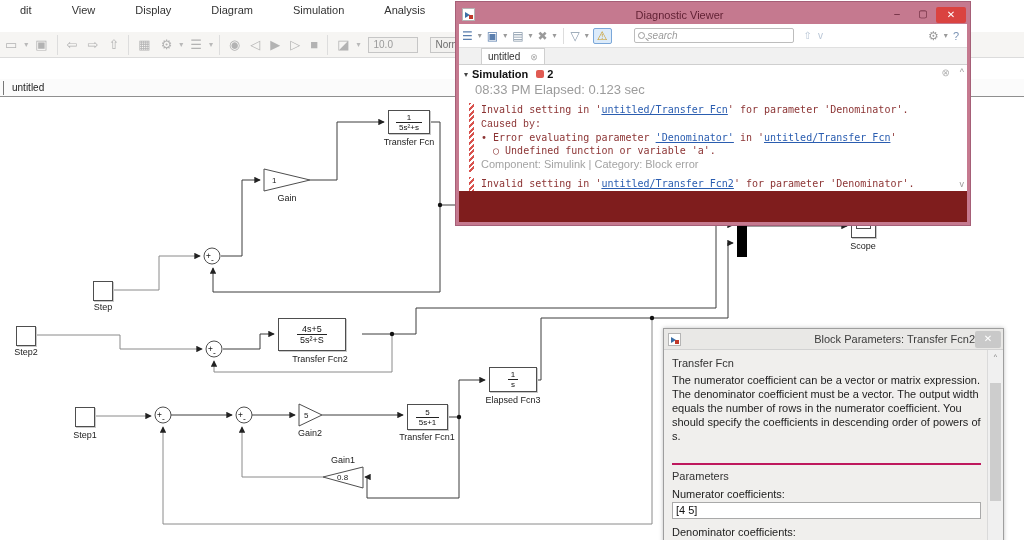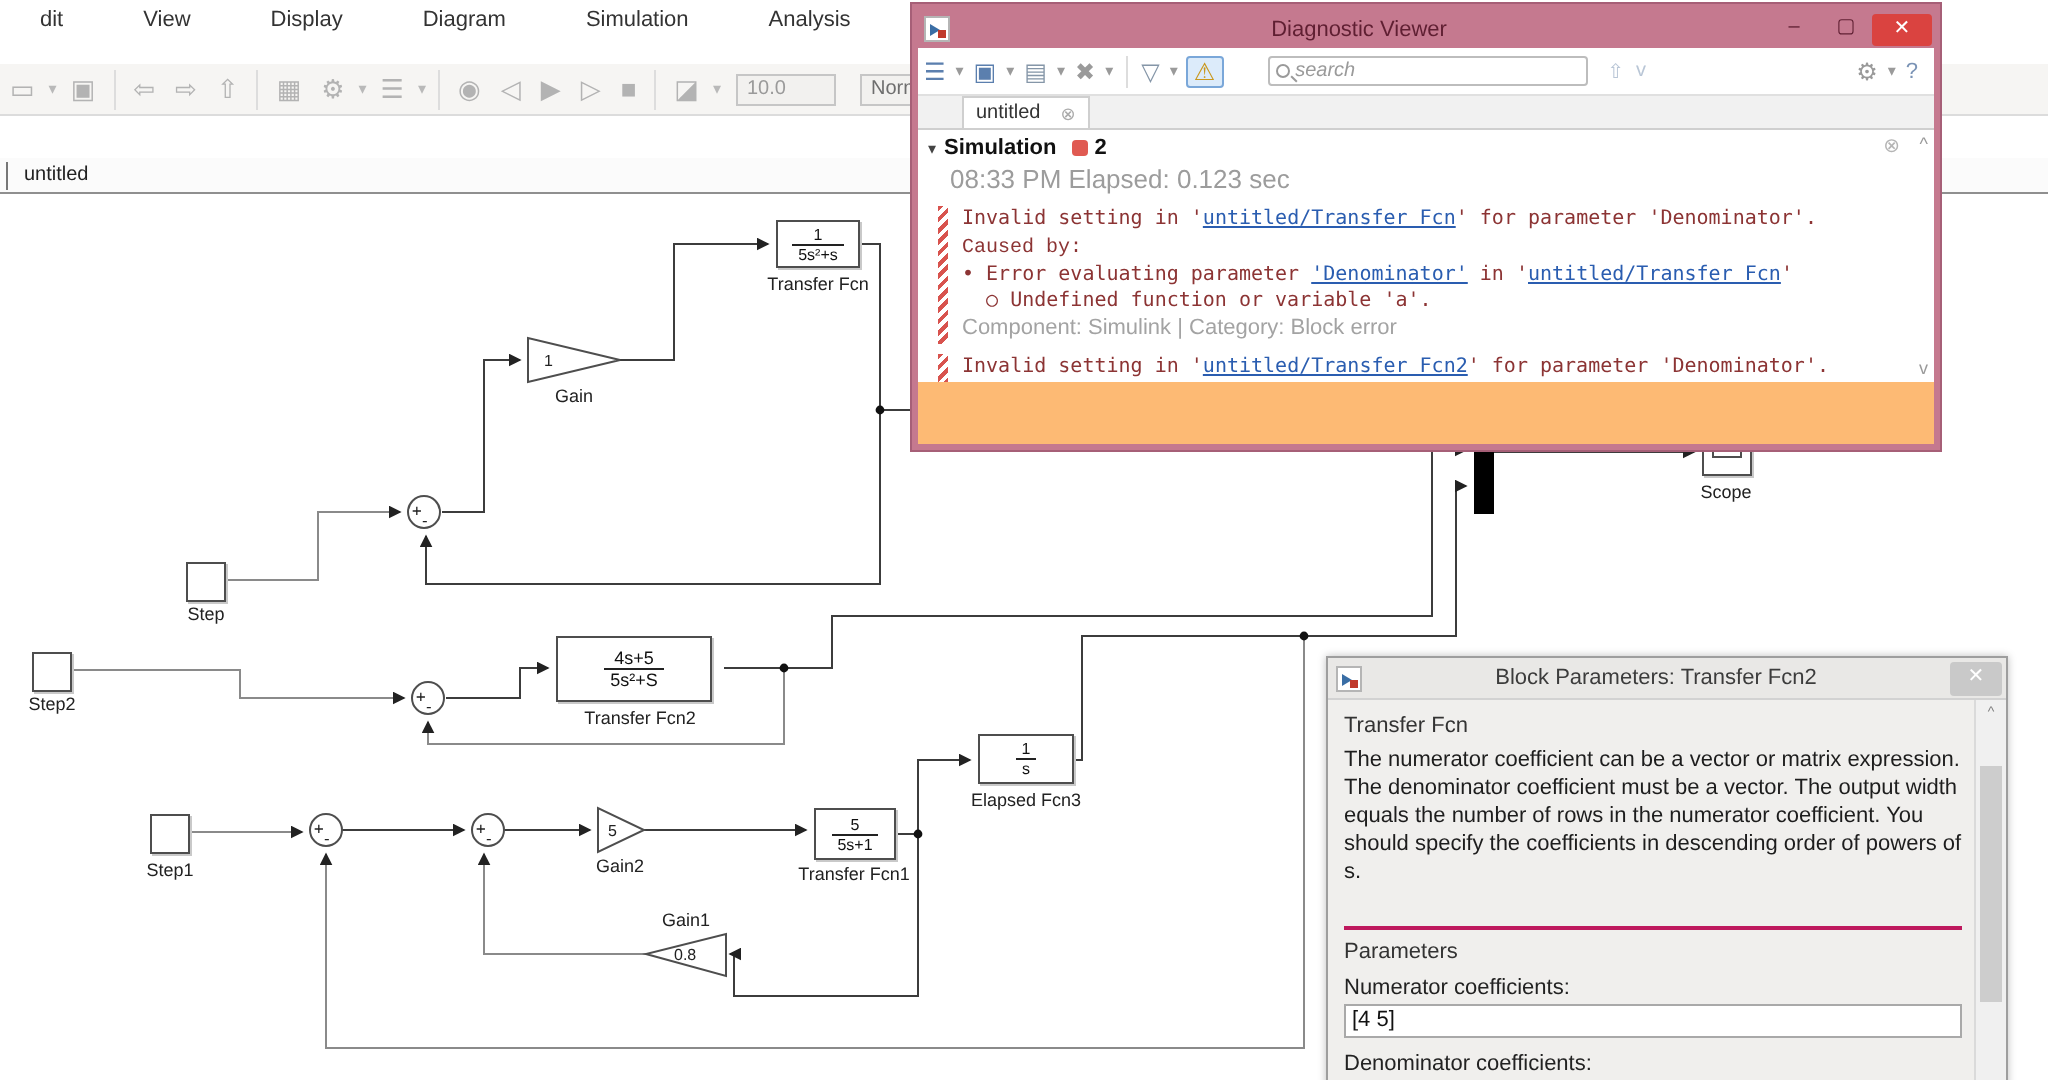--- a/index.html
+++ b/index.html
@@ -32,21 +32,21 @@
     font-size:8px; color:#111; }
   .tfblk .den { border-top:1px solid #222; padding:0 3px; }
   .tfblk .num { padding:0 3px; }
   .blk-label { position:absolute; font-size:9px; color:#222; text-align:center; }
   .mux { position:absolute; background:#000; }
   .scope-screen { position:absolute; left:4px; top:4px; right:4px; bottom:8px;
     border:1px solid #4e4e4e; background:#fff; }
 
   
   .dv { position:absolute; left:456px; top:2px; width:514px; height:223px;
-    border:3px solid #c5798f; background:#fdba74; box-shadow:0 0 0 1px #a65f77; }
+    border:3px solid #c5798f; background:#7f1d1d; box-shadow:0 0 0 1px #a65f77; }
   .dv-title { height:19px; background:#c5798f; display:flex; align-items:center; color:#5f1f32; }
   .dv-title .ttl { flex:1; text-align:center; font-size:11px; }
   .dv-btn { width:26px; height:15px; text-align:center; font-size:10px; line-height:14px; color:#5f1f32; }
   .dv-close { width:30px; height:16px; background:#da4340; color:#fff; text-align:center;
     font-size:10px; line-height:15px; margin-right:1px; border-radius:2px; }
   .dv-toolbar { height:24px; background:#fff; border-bottom:1px solid #e0e0e0;
     display:flex; align-items:center; font-size:12px; color:#8596a8; }
   .dv-toolbar .gico { padding:0 3px; }
   .dv-toolbar .car { font-size:8px; color:#9a9a9a; padding:0 2px; }
   .dv-sep { width:1px; height:16px; background:#ddd; margin:0 4px; }
@@ -80,21 +80,21 @@
   .dv-circx { position:absolute; right:17px; top:2px; color:#b5b5b5; font-size:10px;
     font-family:"Liberation Sans", sans-serif; }
   .dv-ctl-br { position:absolute; right:3px; bottom:2px; color:#9a9a9a; font-size:9px;
     font-family:"Liberation Sans", sans-serif; }
 
   
   .bp { position:absolute; left:663px; top:328px; width:341px; height:260px;
     background:#f0efed; border:1px solid #9e9e9e; box-shadow:0 0 4px rgba(0,0,0,.25); }
   .bp-title { height:21px; background:#e9e8e6; border-bottom:1px solid #d2d2d2;
     display:flex; align-items:center; }
-  .bp-title .ttl { flex:1; text-align:center; font-size:11px; color:#3c3c3c; }
+  .bp-title .ttl { flex:1; text-align:right; font-size:11px; color:#3c3c3c; }
   .bp-close { width:26px; height:17px; background:#c9c9c9; color:#fff; font-size:10px;
     text-align:center; line-height:16px; margin-right:2px; border-radius:2px; }
   .sl-icon { width:13px; height:13px; background:#fff; border:1px solid #b5b5b5; margin-left:4px;
     position:relative; }
   .sl-icon:before { content:""; position:absolute; left:2px; top:3px;
     border-left:5px solid #3a6ea5; border-top:3px solid transparent; border-bottom:3px solid transparent; }
   .sl-icon:after { content:""; position:absolute; right:1px; bottom:1px; width:4px; height:4px; background:#c0392b; }
   .bp-body { position:relative; padding:5px 22px 0 8px; font-size:11px; color:#222; }
   .bp-head { color:#333; padding:2px 0 4px 0; }
   .bp-desc { line-height:14px; color:#1d1d1d; padding-bottom:20px; border-bottom:2px solid #be185d; }
@@ -233,21 +233,21 @@
     </svg>
 
     <div class="blk" style="left:93px;top:281px;width:20px;height:20px"></div>
     <div class="blk" style="left:16px;top:326px;width:20px;height:20px"></div>
     <div class="blk" style="left:75px;top:407px;width:20px;height:20px"></div>
 
     <div class="blk tfblk" style="left:388px;top:110px;width:42px;height:24px">
       <span class="num">1</span>
       <span class="den">5s²+s</span>
     </div>
-    <div class="blk tfblk" style="left:278px;top:318px;width:78px;height:33px;font-size:9px">
+    <div class="blk tfblk" style="left:278px;top:318px;width:68px;height:33px;font-size:9px">
       <span class="num">4s+5</span>
       <span class="den">5s²+S</span>
     </div>
     <div class="blk tfblk" style="left:407px;top:404px;width:41px;height:26px">
       <span class="num">5</span>
       <span class="den">5s+1</span>
     </div>
     <div class="blk tfblk" style="left:489px;top:367px;width:48px;height:25px">
       <span class="num">1</span>
       <span class="den">s</span>

